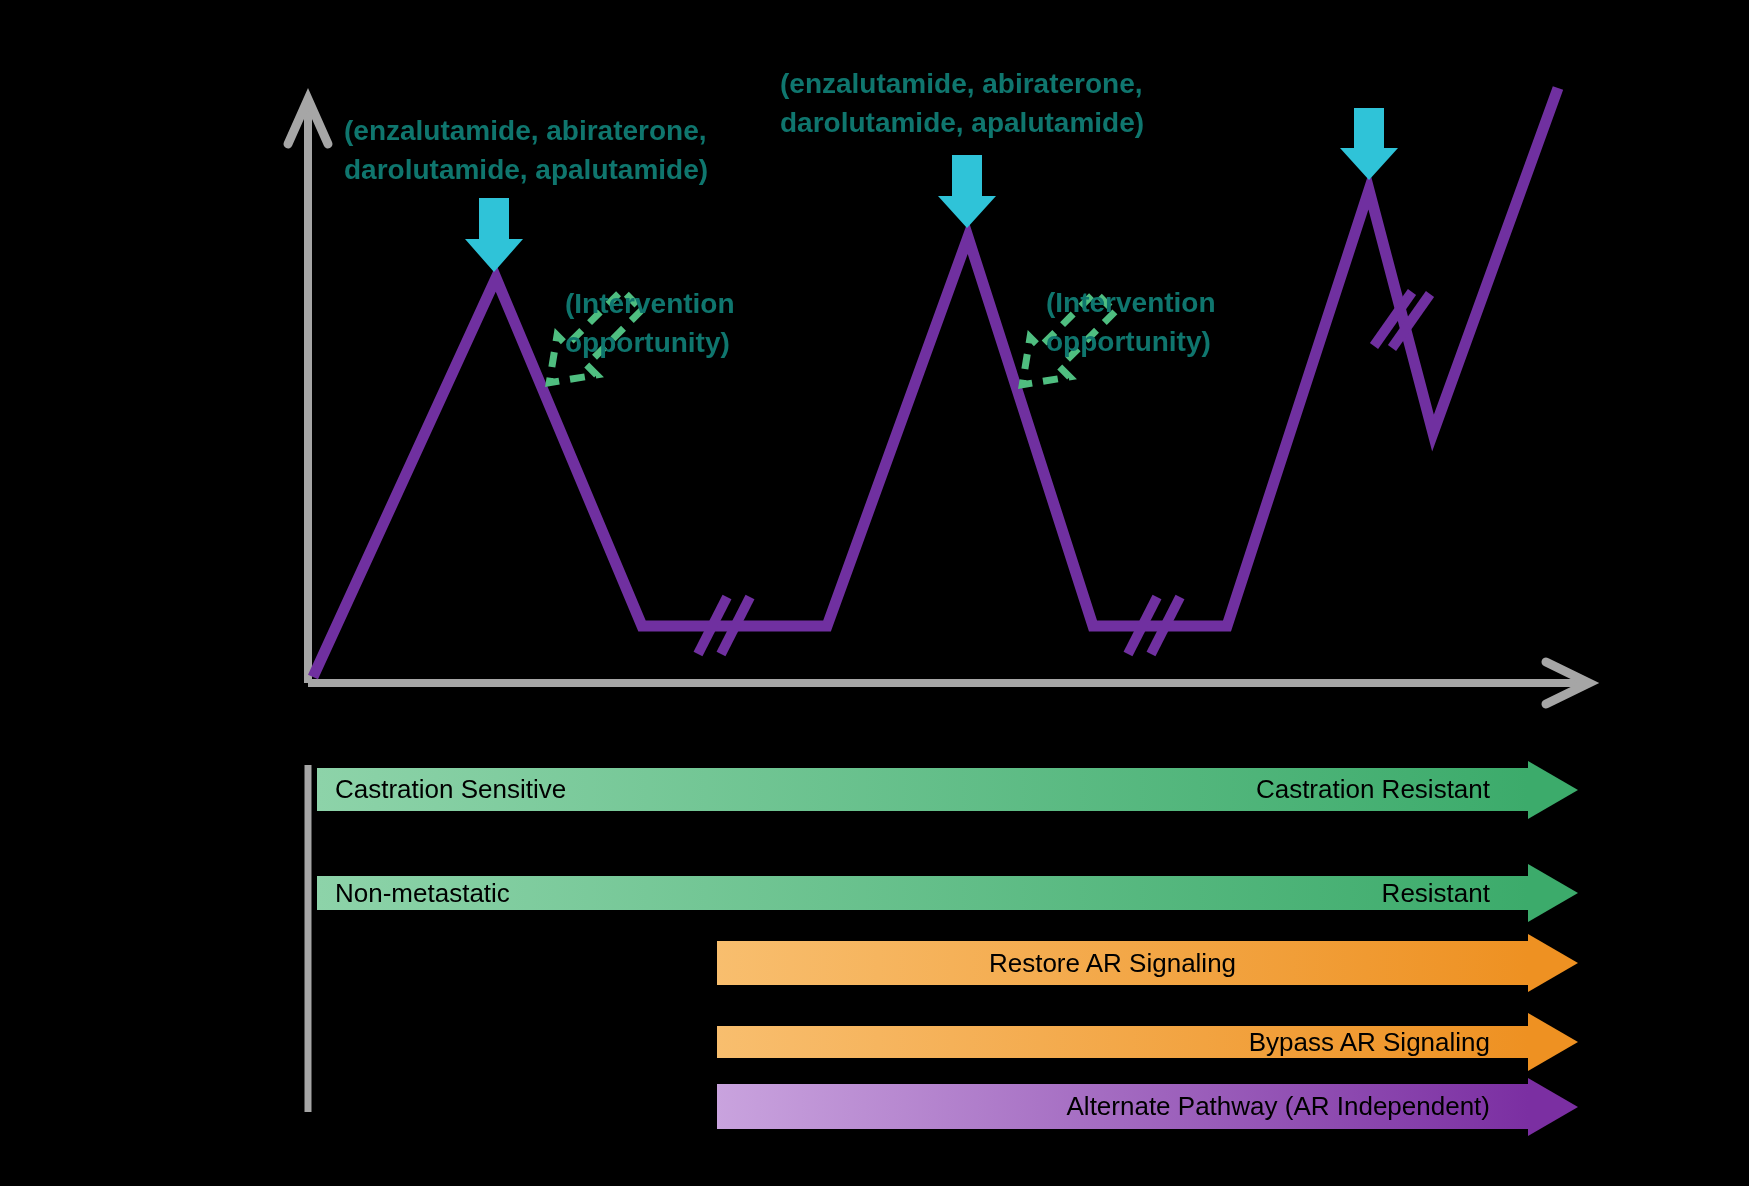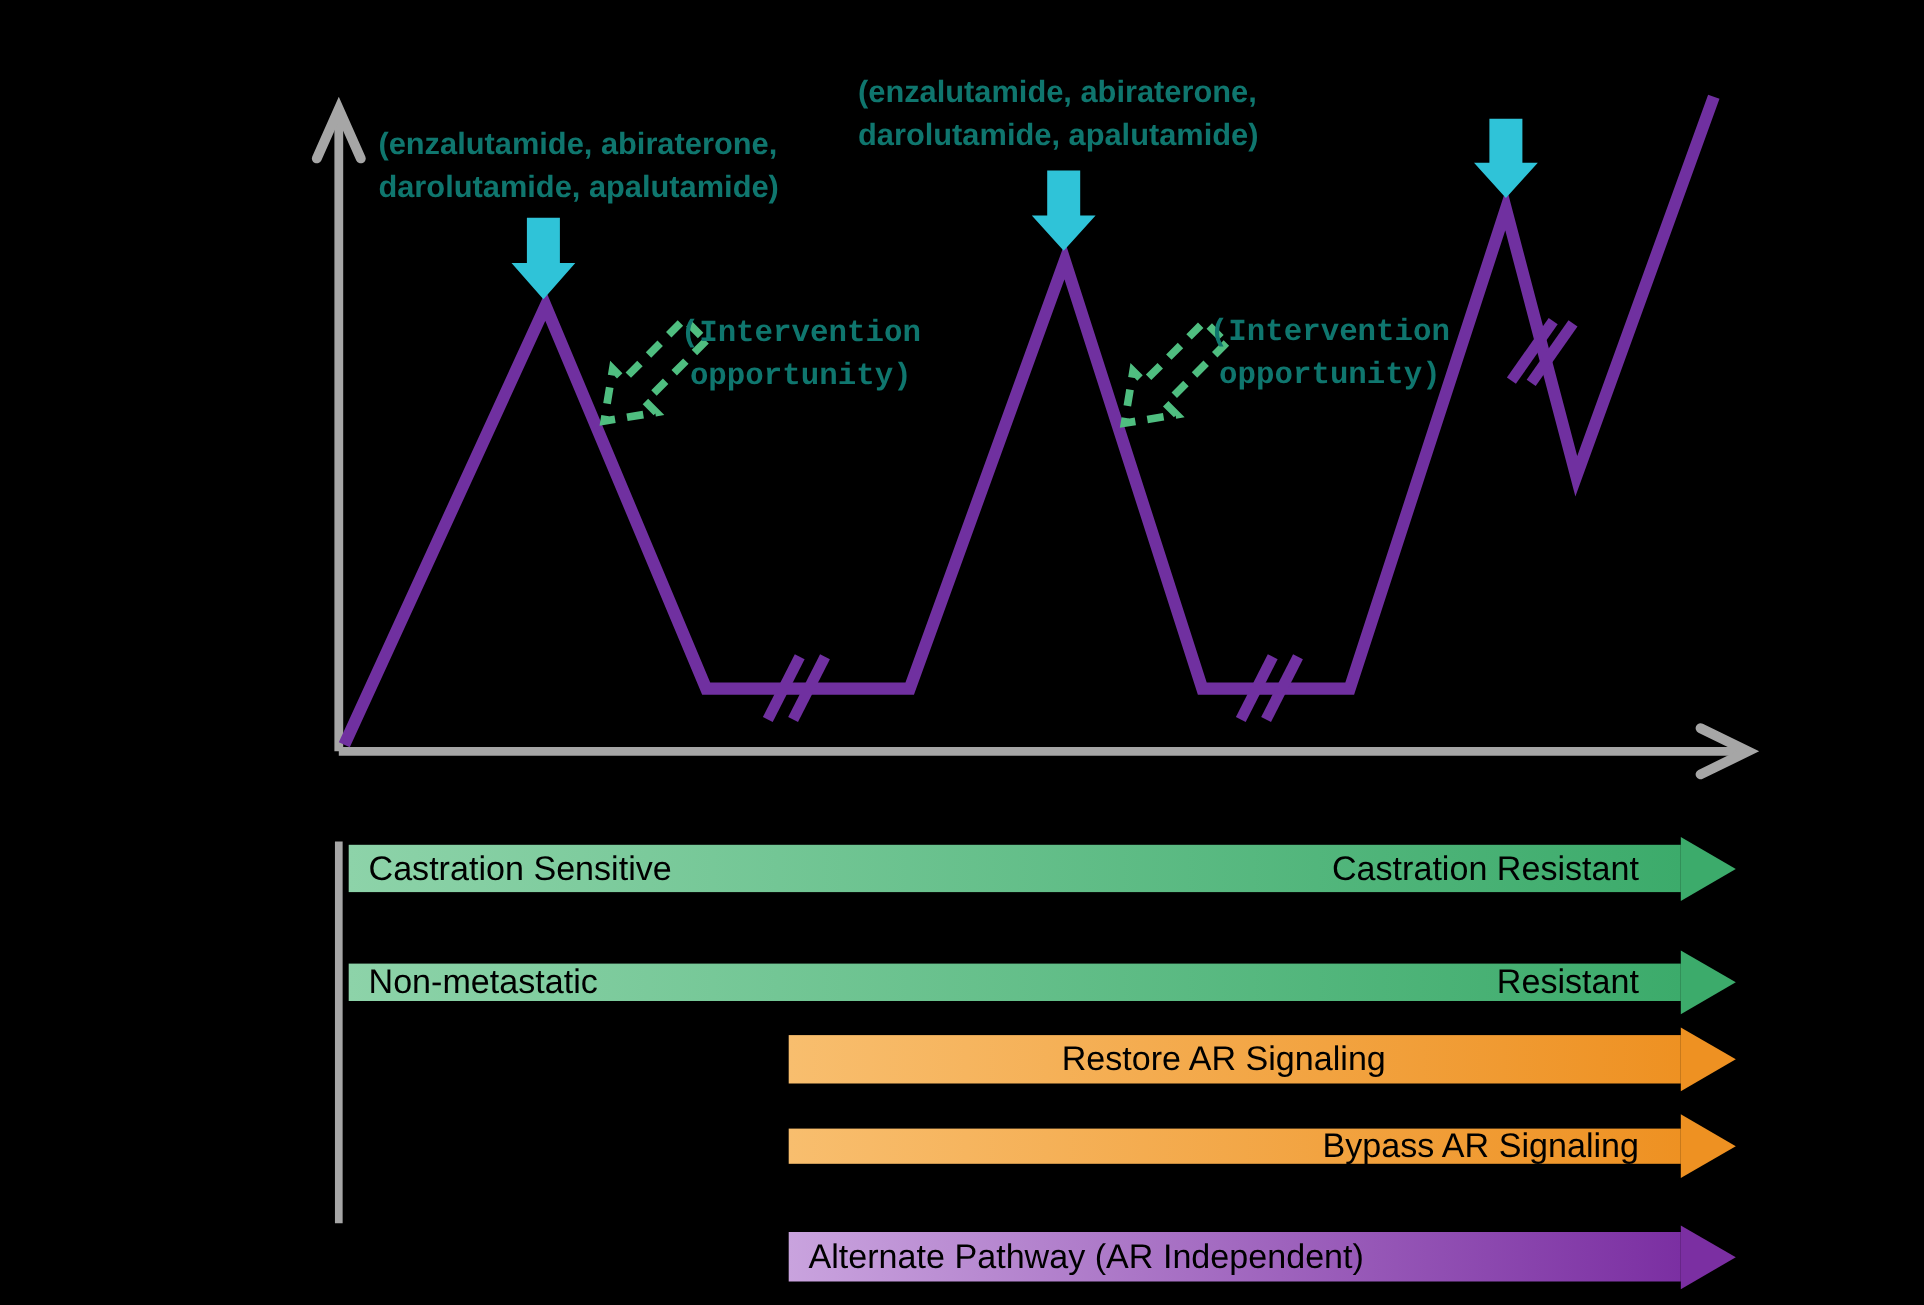--- a/index.html
+++ b/index.html
@@ -5,24 +5,24 @@
   html,body{margin:0;padding:0;background:#000;}
   #canvas{
     position:relative;width:1749px;height:1186px;background:#000000;
     font-family:"Liberation Sans", sans-serif;overflow:hidden;
   }
   #chart-svg{position:absolute;left:0;top:0;}
   .gray-note{
     position:absolute;color:#0f766e;font-size:28px;font-weight:600;
     line-height:39px;white-space:nowrap;
   }
-  .centered{text-align:center;font-family:Liberation Mono, monospace;}
+  .centered{text-align:left;}
   .bar{
     position:absolute;display:flex;align-items:center;
-    color:#000;font-size:31px;font-weight:400;
+    color:#000;font-size:26px;font-weight:400;
     padding:0 38px 0 18px;box-sizing:border-box;white-space:nowrap;
   }
   .bar .spacer{flex:1;}
   .bar-green{background:linear-gradient(90deg,#8DD3A9,#3CAB6B);}
   .bar-orange{background:linear-gradient(90deg,#F8BE6E,#EE9122);}
   .bar-purple{background:linear-gradient(90deg,#C9A3DE,#7B2FA2);}
   .bar-head{
     position:absolute;right:-50px;width:0;height:0;
     border-top:29px solid transparent;border-bottom:29px solid transparent;
   }
@@ -100,18 +100,18 @@
   <div class="bar bar-orange" style="left:717px;top:941px;width:811px;height:44px;justify-content:center;">
     <span>Restore AR Signaling</span>
     <span class="bar-head"></span>
   </div>
 
   <div class="bar bar-orange" style="left:717px;top:1026px;width:811px;height:32px;justify-content:flex-end;">
     <span>Bypass AR Signaling</span>
     <span class="bar-head"></span>
   </div>
 
-  <div class="bar bar-purple" style="left:717px;top:1120px;width:811px;height:45px;justify-content:flex-start;">
+  <div class="bar bar-purple" style="left:717px;top:1084px;width:811px;height:45px;justify-content:flex-end;">
     <span>Alternate Pathway (AR Independent)</span>
     <span class="bar-head"></span>
   </div>
 
 </div>
 
 </body></html>

